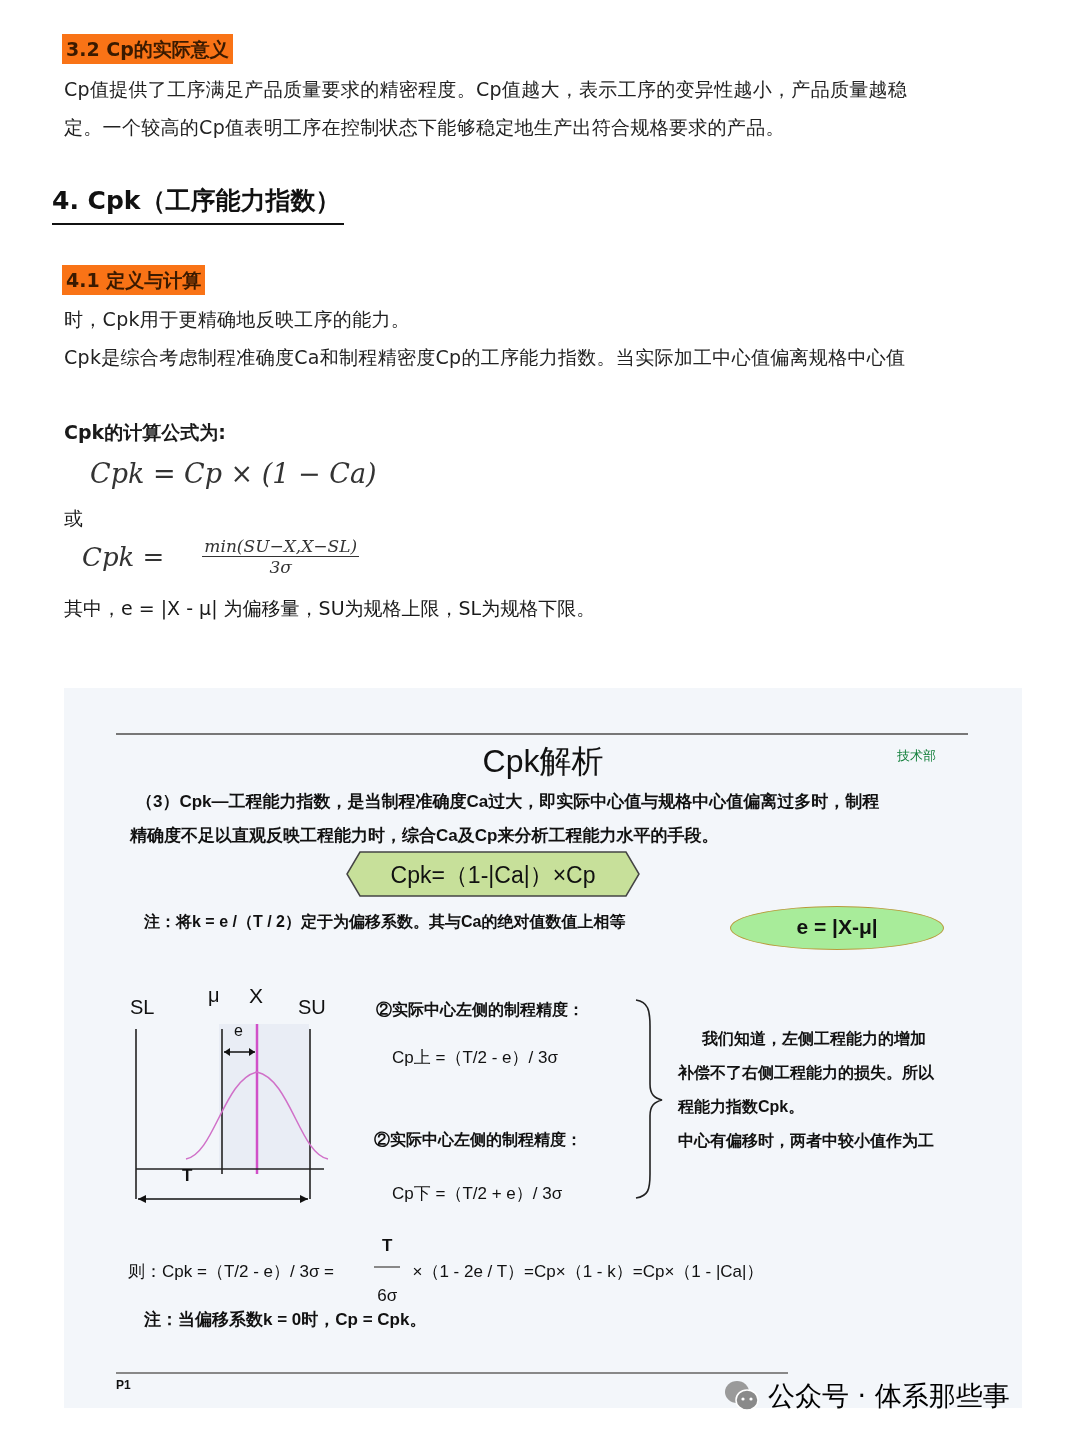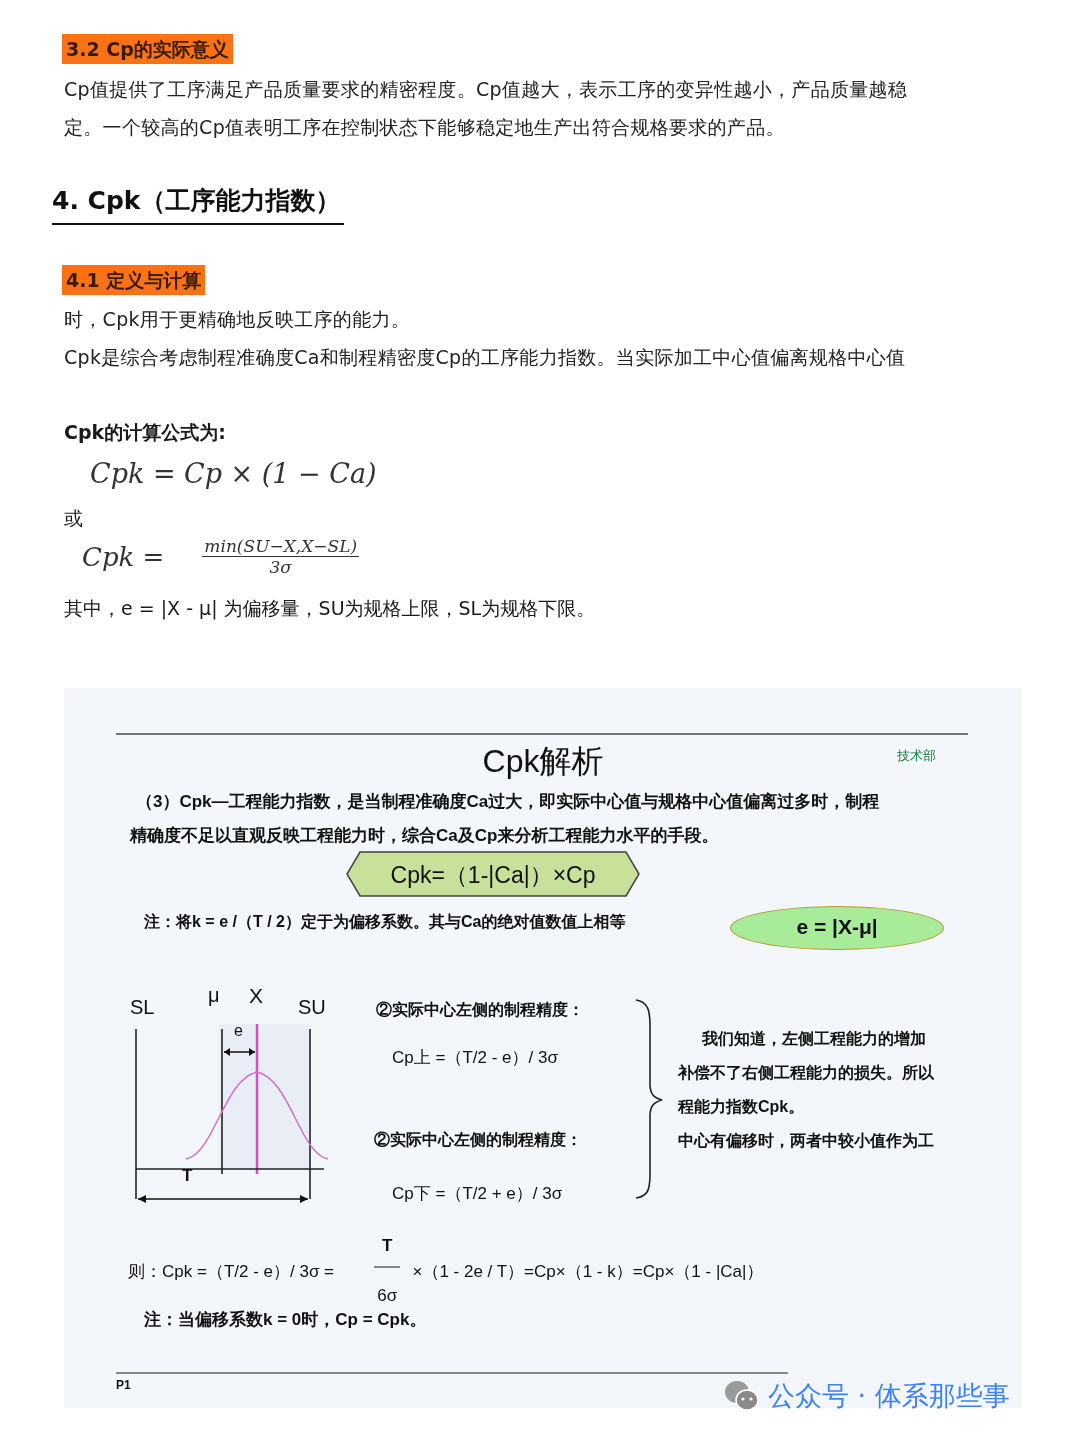--- a/index.html
+++ b/index.html
@@ -118,14 +118,14 @@
   <div class="abs slide-text" style="left:52px;top:690px;font-size:12px;font-weight:bold;">P1</div>
 </div>
 
 <div class="abs" style="left:724px;top:1378px;display:flex;align-items:center;gap:8px;">
   <svg width="36" height="34">
     <ellipse cx="13" cy="13" rx="12" ry="11" fill="#9a9a9a"></ellipse>
     <ellipse cx="23" cy="21" rx="11" ry="10" fill="#8a8a8a" stroke="#fff" stroke-width="1.5"></ellipse>
     <circle cx="19" cy="20" r="1.6" fill="#fff"></circle>
     <circle cx="27" cy="20" r="1.6" fill="#fff"></circle>
   </svg>
-  <span style="font-size:27px;color:#3b82f6;">公众号 · 体系那些事</span>
+  <span style="font-size:27px;color:#000000;">公众号 · 体系那些事</span>
 </div>
 
 </body></html>

